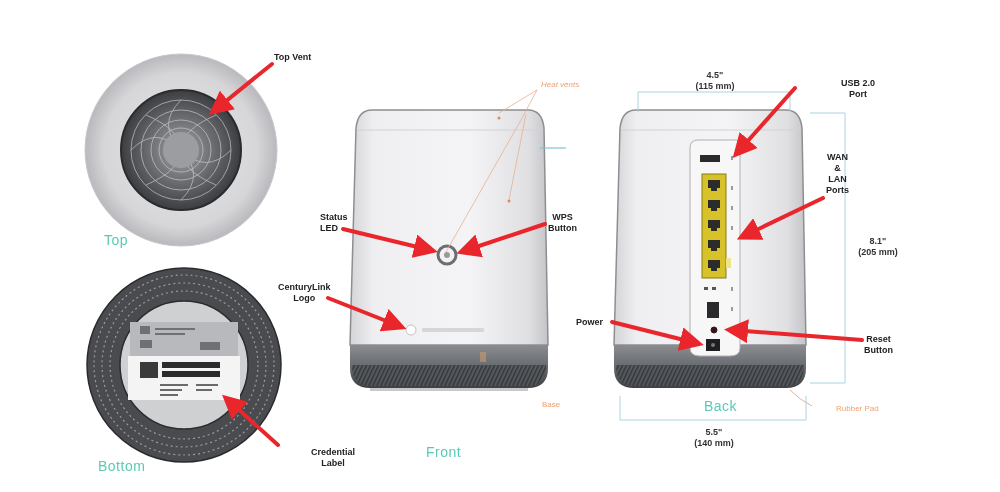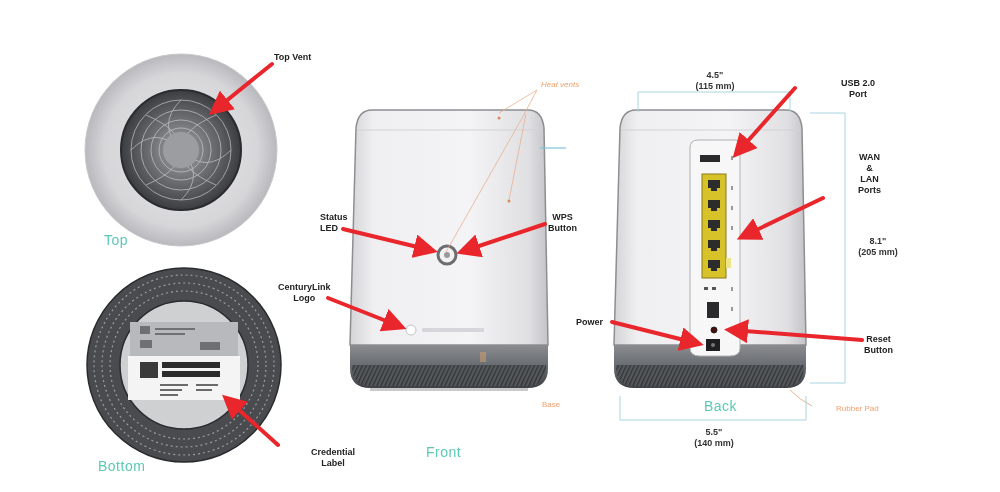--- a/index.html
+++ b/index.html
@@ -183,21 +183,21 @@
 <div class="callout" style="left:278px;top:447px;margin-left:33px;">Credential
 Label</div>
 <div class="callout" style="left:320px;top:212px;text-align:left;">Status
 LED</div>
 <div class="callout" style="left:548px;top:212px;">WPS
 Button</div>
 <div class="callout" style="left:278px;top:282px;">CenturyLink
 Logo</div>
 <div class="callout" style="left:841px;top:78px;">USB 2.0
 Port</div>
-<div class="callout" style="left:826px;top:152px;margin-left:32px;">WAN
+<div class="callout" style="left:826px;top:152px;">WAN
 &amp;
 LAN
 Ports</div>
 <div class="callout" style="left:576px;top:317px;">Power</div>
 <div class="callout" style="left:864px;top:334px;">Reset
 Button</div>
 
 <div class="orange-note" style="left:541px;top:80px;font-style:italic;">Heat vents</div>
 <div class="orange-note" style="left:542px;top:400px;">Base</div>
 <div class="orange-note" style="left:836px;top:404px;text-align:right;">Rubber Pad</div>

